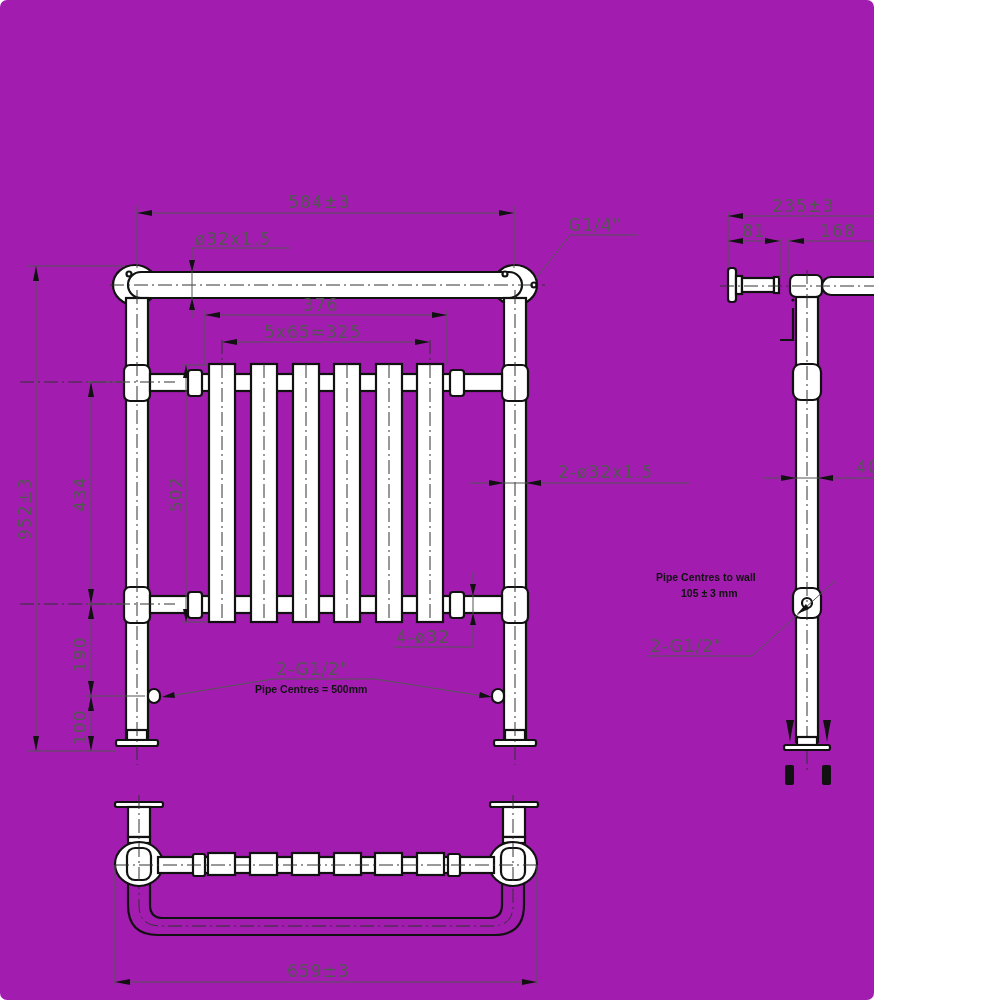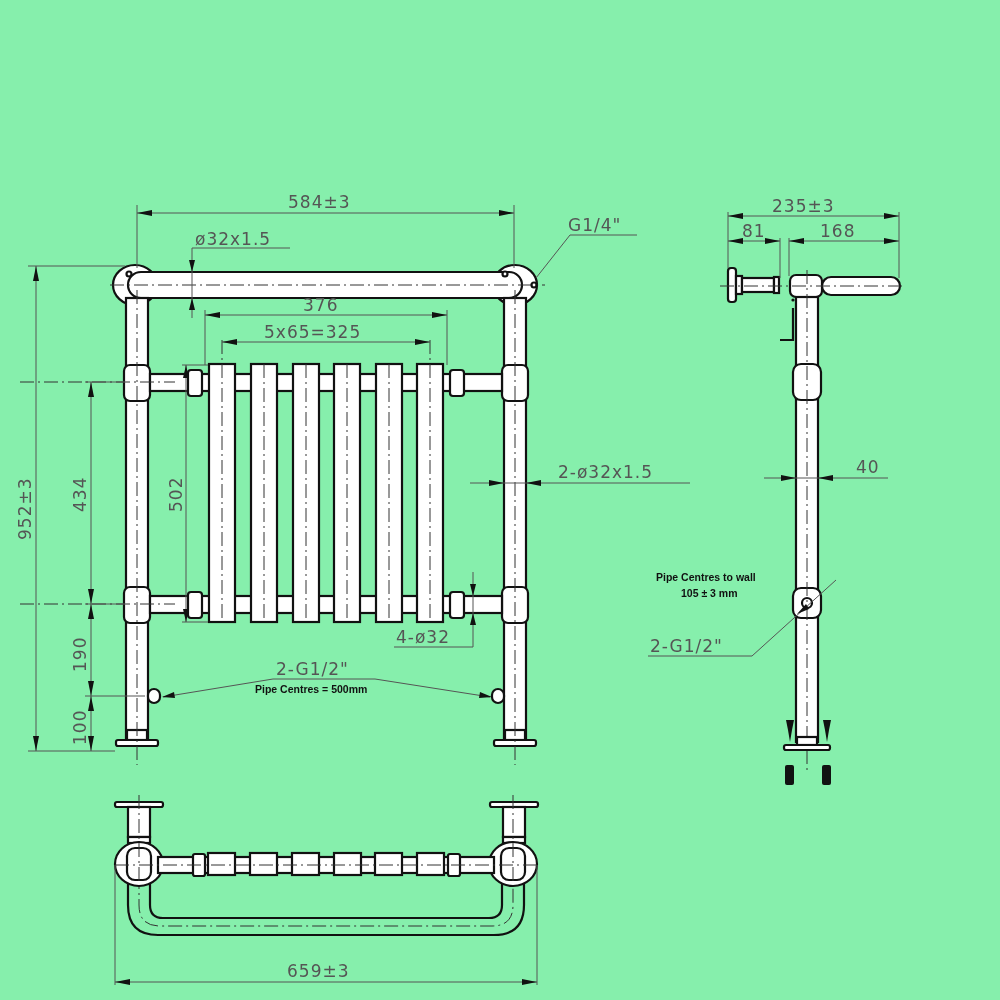--- a/index.html
+++ b/index.html
@@ -1,16 +1,16 @@
 <!DOCTYPE html>
 <html><head>
 <meta charset="utf-8">
 <style>
   html, body { margin: 0; padding: 0; background: #ffffff; }
-  .canvas { position: relative; width: 1000px; height: 1000px; background: #86efac; overflow: hidden; }
+  .canvas { position: relative; width: 874px; height: 1000px; background: #a21caf; overflow: hidden; border-radius: 7px; }
   svg { position: absolute; left: 0; top: 0; }
   .ol { stroke: #111111; stroke-width: 2.2; fill: #ffffff; }
   .oln { stroke: #111111; stroke-width: 2.2; fill: none; }
   .thin { stroke: #555555; stroke-width: 1; fill: none; }
   .center { stroke: #333333; stroke-width: 1; fill: none; stroke-dasharray: 14 4 2 4; }
   .dim-text { font-family: "DejaVu Sans", sans-serif; font-size: 17px; fill: #555555; font-weight: normal; letter-spacing: 1px; }
   .note-text { font-family: "Liberation Sans", sans-serif; font-size: 10.5px; fill: #111111; font-weight: bold; }
   .arrow { fill: #111111; stroke: none; }
 </style>
 </head>

